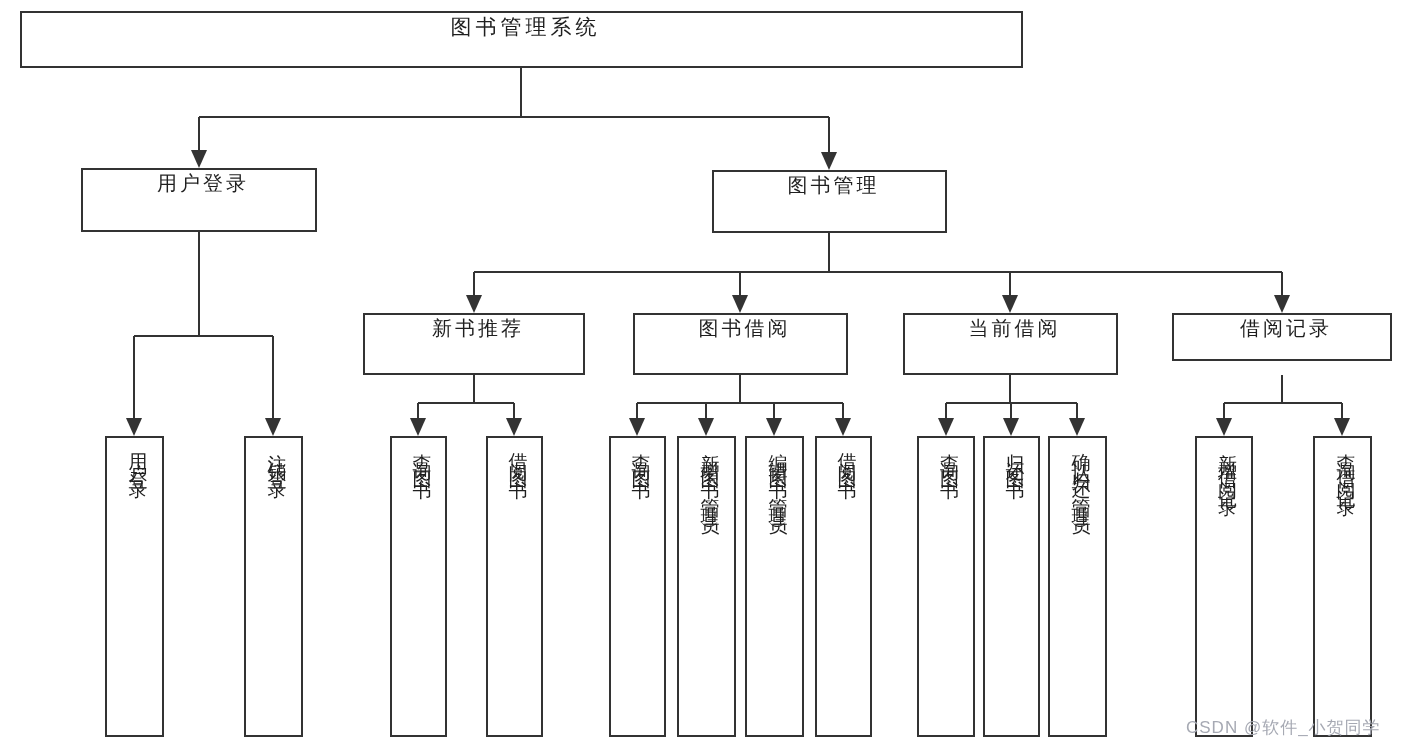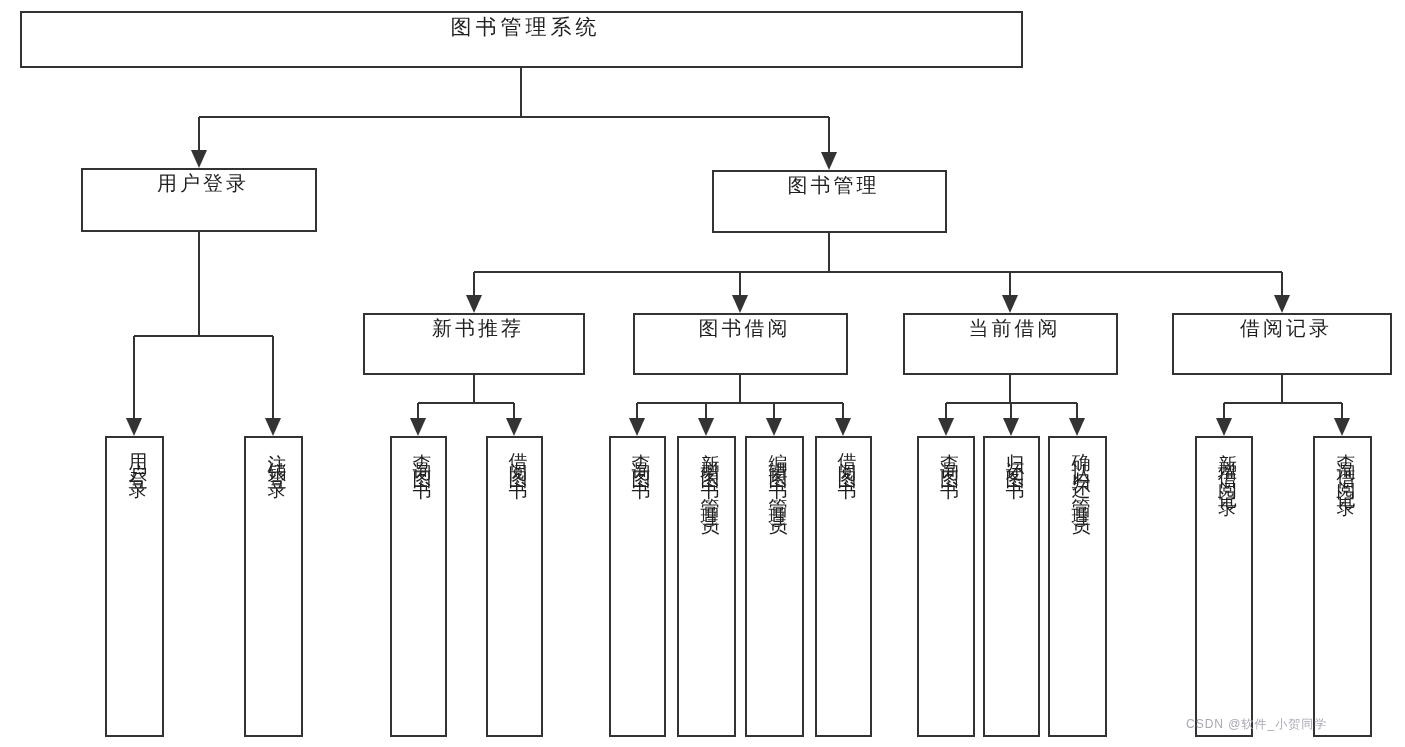--- a/index.html
+++ b/index.html
@@ -61,21 +61,21 @@
     text-orientation:mixed;
     font-size:19px;
     letter-spacing:9px;
     line-height:1;
     white-space:nowrap;
   }
   .watermark{
     position:absolute;
     left:1186px;
     top:716px;
-    font-size:12px;
+    font-size:17px;
     letter-spacing:1px;
     color:var(--watermark);
     white-space:nowrap;
   }
 </style>
 </head>
 <body>
 
 <div class="canvas">
 
@@ -128,21 +128,21 @@
 
   <div class="box" style="left:363px;top:313px;width:222px;height:62px;">
     <span class="h-label">新书推荐</span>
   </div>
   <div class="box" style="left:903px;top:313px;width:215px;height:62px;">
     <span class="h-label">当前借阅</span>
   </div>
   <div class="box" style="left:633px;top:313px;width:215px;height:62px;">
     <span class="h-label">图书借阅</span>
   </div>
-  <div class="box" style="left:1172px;top:313px;width:220px;height:62px;">
+  <div class="box" style="left:1172px;top:313px;width:220px;height:48px;">
     <span class="h-label">借阅记录</span>
   </div>
 
   <div class="box" style="left:105px;top:436px;width:59px;height:301px;">
     <span class="v-label">用户登录</span>
   </div>
   <div class="box" style="left:244px;top:436px;width:59px;height:301px;">
     <span class="v-label">注销登录</span>
   </div>
 

